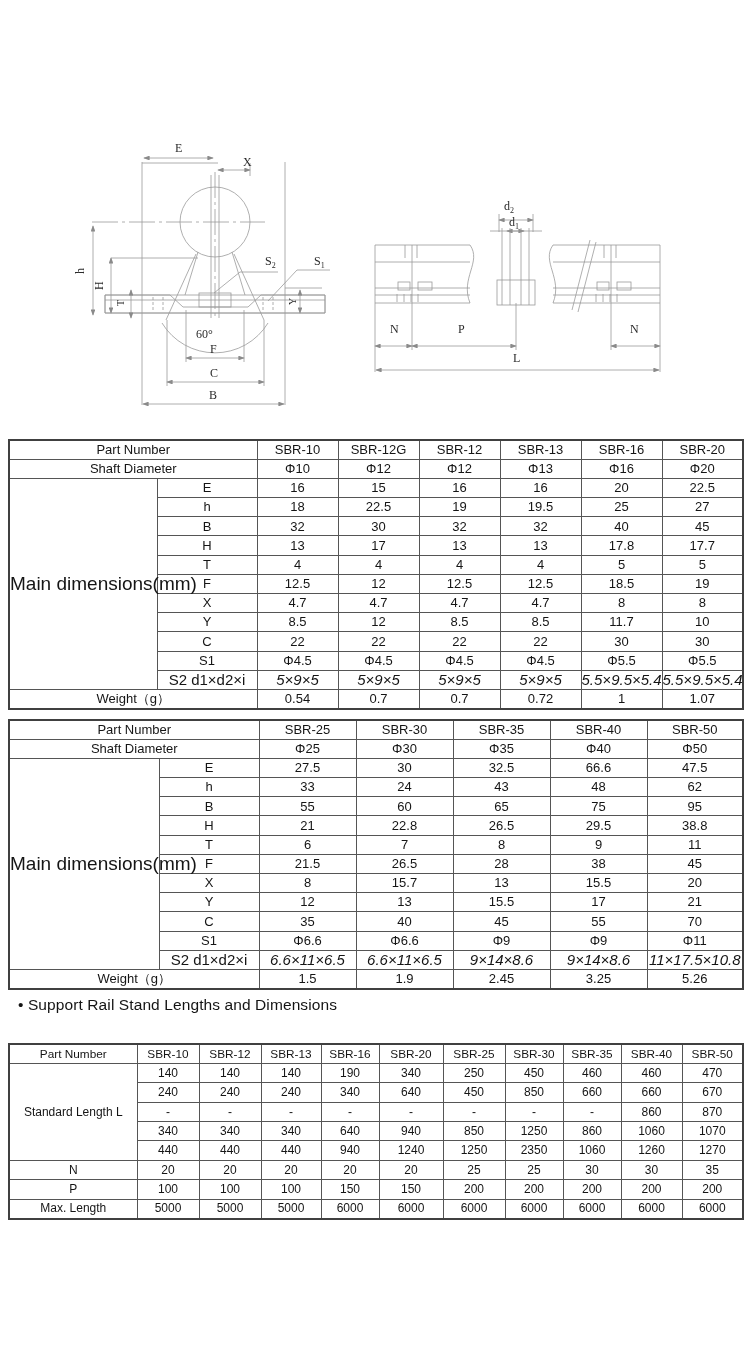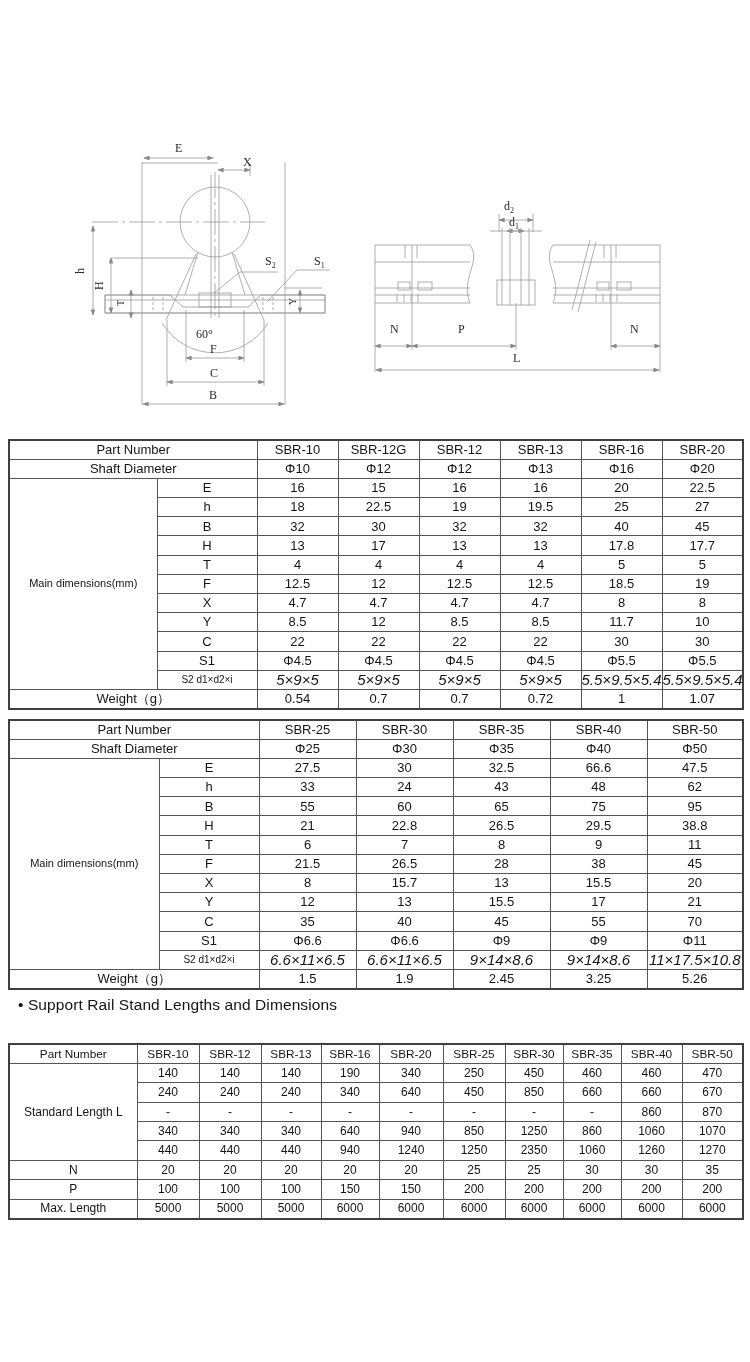--- a/index.html
+++ b/index.html
@@ -54,22 +54,22 @@
     width: 734px;
     font-size: 12.5px;
   }
   #table-dim-1 { top: 439px; }
   #table-dim-2 { top: 719px; }
 
   #table-dim-1 tr, #table-dim-2 tr { height: 19.2px; }
 
   .cell-head-label { font-size: 13px; }
   .cell-rowkey     { font-size: 13px; }
-  .cell-rowkey-sm  { font-size: 10px; }
-  .cell-group      { font-size: 11px; }
+  .cell-rowkey-sm  { font-size: 15px; }
+  .cell-group      { font-size: 19px; }
   .cell-val        { font-size: 13px; }
   .cell-val-sm     { font-size: 15px; font-style: italic; }
 
   
   #section-heading {
     position: absolute;
     left: 18px;
     top: 996px;
     font-size: 15.5px;
     color: #141414;

